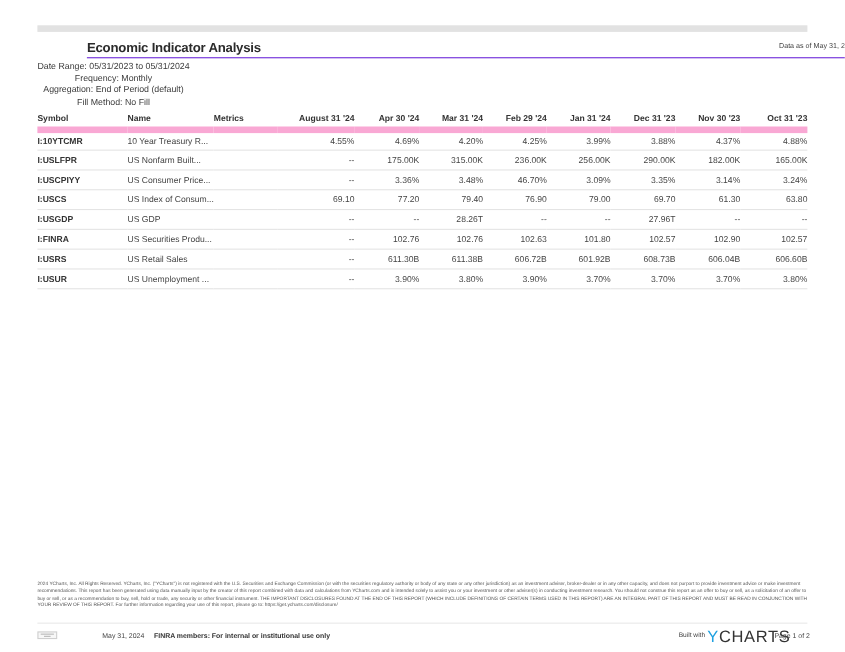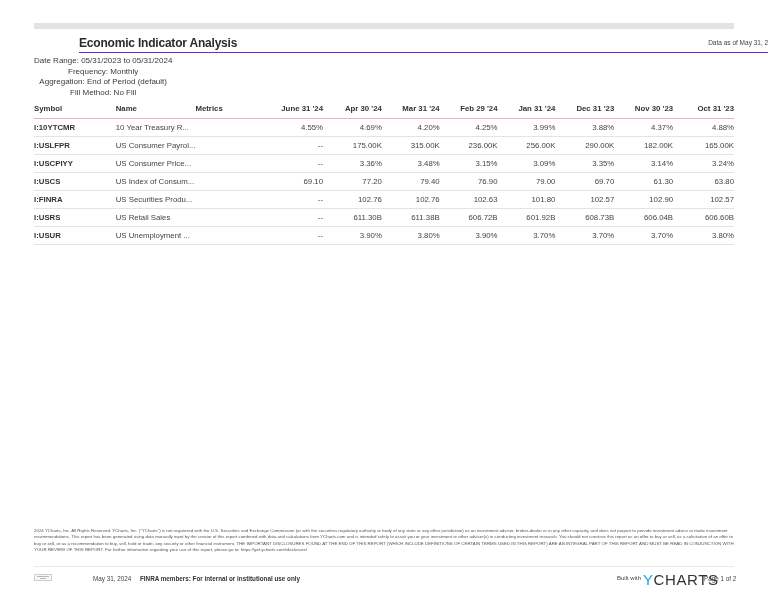--- a/index.html
+++ b/index.html
@@ -9,21 +9,21 @@
     .top-bar { position: absolute; left: 34px; top: 23px; width: 700px; height: 6px; background: #e2e2e2; }
 
     .header { position: absolute; left: 34px; top: 36px; width: 700px; height: 17px; border-bottom: 1px solid #6d28d9; margin-left: 45px; }
     .page-title { position: absolute; left: 0; top: 0; font-size: 12px; font-weight: bold; color: #2b2b2b; letter-spacing: -0.2px; }
     .data-as-of { position: absolute; right: 0; top: 3px; font-size: 6.5px; color: #444; }
 
     .meta { position: absolute; left: 34px; top: 56px; font-size: 8px; line-height: 10.7px; color: #3a3a3a; text-align: center; }
     .meta div { white-space: nowrap; }
 
     table.data { position: absolute; left: 34px; top: 100px; width: 700px; border-collapse: collapse; font-size: 7.8px; }
-    table.data th { font-weight: bold; color: #333; text-align: right; height: 18px; padding: 0; border-bottom: 1px solid #f9a8d4; white-space: nowrap; }
+    table.data th { font-weight: bold; color: #333; text-align: right; height: 18px; padding: 0; border-bottom: 6px solid #f9a8d4; white-space: nowrap; }
     table.data td { height: 18px; padding: 0; border-bottom: 1px solid #e4e4e4; text-align: right; white-space: nowrap; color: #444; }
     table.data th.l, table.data td.l { text-align: left; }
     table.data td.sym { font-weight: bold; color: #333; }
     .dash { color: #888; }
 
     .disclaimer { position: absolute; left: 34px; top: 528px; width: 702px; font-size: 4.4px; line-height: 6.3px; color: #555; }
 
     .footer-line { position: absolute; left: 34px; top: 566px; width: 700px; height: 1px; background: #e8e8e8; }
     .badge { position: absolute; left: 34px; top: 574px; width: 18px; height: 7px; border: 1px solid #cfcfcf; background: #f7f7f7; }
     .badge::before { content: ""; position: absolute; left: 2px; top: 1px; width: 12px; height: 1px; background: #b8b8b8; }
@@ -64,21 +64,21 @@
       <col style="width:58px">
       <col style="width:59px">
     <col style="width:59px">
       <col style="width:61px">
   </colgroup>
   <thead>
     <tr>
       <th class="l">Symbol</th>
       <th class="l">Name</th>
       <th class="l">Metrics</th>
-      <th>June 31 '24</th>
+      <th>August 31 '24</th>
       <th>Apr 30 '24</th>
       <th>Mar 31 '24</th>
       <th>Feb 29 '24</th>
       <th>Jan 31 '24</th>
       <th>Dec 31 '23</th>
       <th>Nov 30 '23</th>
       <th>Oct 31 '23</th>
     </tr>
   </thead>
   <tbody id="tbody">
@@ -90,58 +90,71 @@
         <td>4.69%</td>
         <td>4.20%</td>
         <td>4.25%</td>
         <td>3.99%</td>
         <td>3.88%</td>
         <td>4.37%</td>
         <td>4.88%</td>
       </tr>
       <tr>
         <td class="l sym">I:USLFPR</td>
-        <td class="l">US Consumer Payrol...</td>
+        <td class="l">US Nonfarm Built...</td>
         <td class="l"></td>
         <td class="dash">--</td>
         <td>175.00K</td>
         <td>315.00K</td>
         <td>236.00K</td>
         <td>256.00K</td>
         <td>290.00K</td>
         <td>182.00K</td>
         <td>165.00K</td>
       </tr>
       <tr>
         <td class="l sym">I:USCPIYY</td>
         <td class="l">US Consumer Price...</td>
         <td class="l"></td>
         <td class="dash">--</td>
         <td>3.36%</td>
         <td>3.48%</td>
-        <td>3.15%</td>
+        <td>46.70%</td>
         <td>3.09%</td>
         <td>3.35%</td>
         <td>3.14%</td>
         <td>3.24%</td>
       </tr>
       <tr>
         <td class="l sym">I:USCS</td>
         <td class="l">US Index of Consum...</td>
         <td class="l"></td>
         <td>69.10</td>
         <td>77.20</td>
         <td>79.40</td>
         <td>76.90</td>
         <td>79.00</td>
         <td>69.70</td>
         <td>61.30</td>
         <td>63.80</td>
       </tr>
       <tr>
+        <td class="l sym">I:USGDP</td>
+        <td class="l">US GDP</td>
+        <td class="l"></td>
+        <td class="dash">--</td>
+        <td class="dash">--</td>
+        <td>28.26T</td>
+        <td class="dash">--</td>
+        <td class="dash">--</td>
+        <td>27.96T</td>
+        <td class="dash">--</td>
+        <td class="dash">--</td>
+      </tr>
+      <tr>
         <td class="l sym">I:FINRA</td>
         <td class="l">US Securities Produ...</td>
         <td class="l"></td>
         <td class="dash">--</td>
         <td>102.76</td>
         <td>102.76</td>
         <td>102.63</td>
         <td>101.80</td>
         <td>102.57</td>
         <td>102.90</td>

